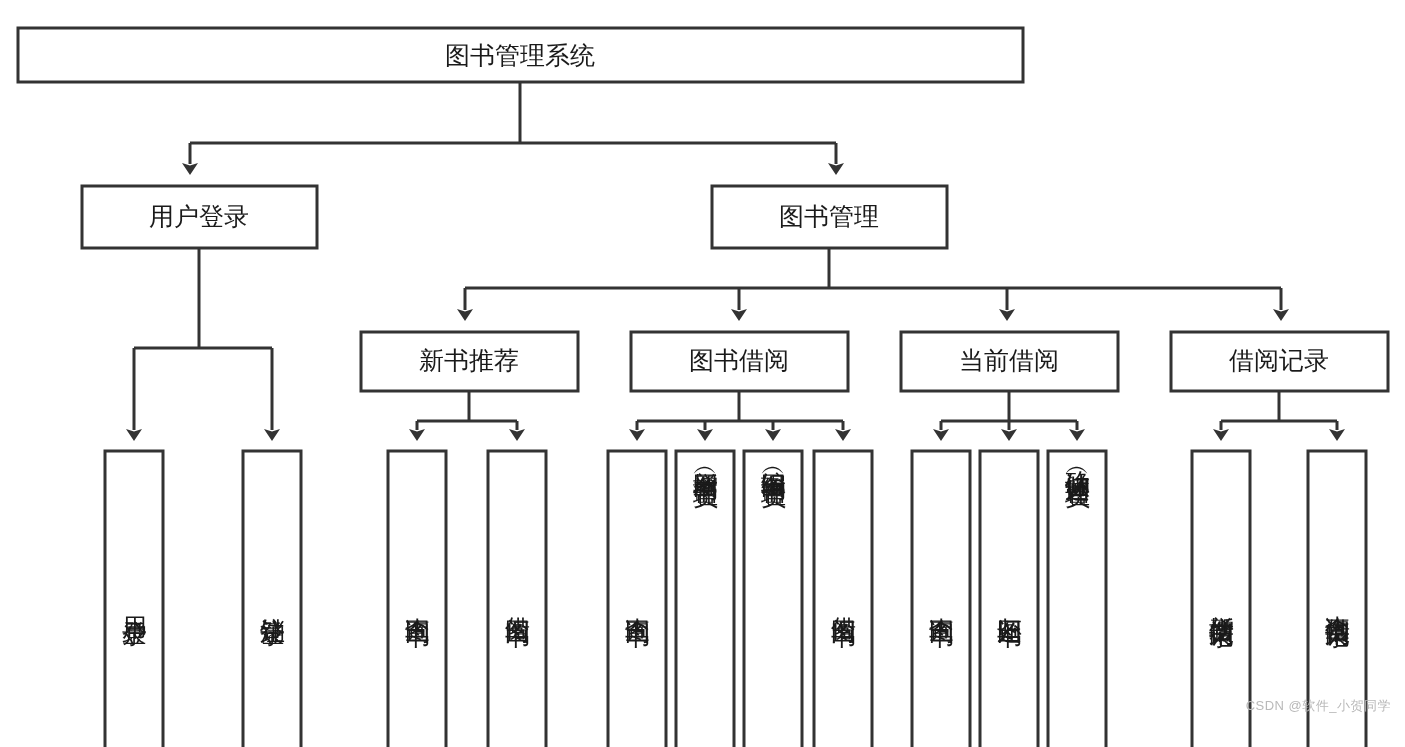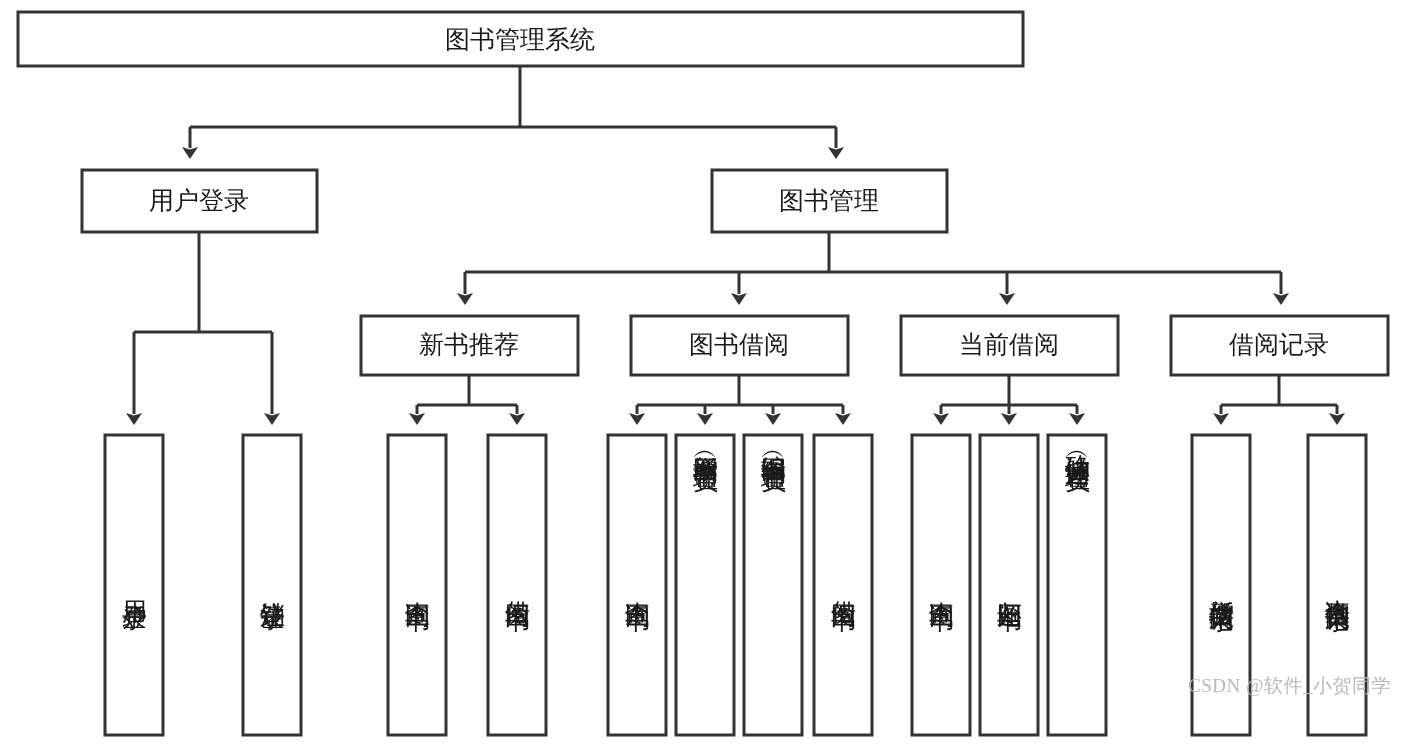--- a/index.html
+++ b/index.html
@@ -10,21 +10,21 @@
   body {
     width: 1405px;
     height: 747px;
     font-family: "DejaVu Sans", "Liberation Sans", sans-serif;
     overflow: hidden;
     position: relative;
   }
   #diagram-root {
     position: absolute;
     left: 0;
-    top: 0;
+    top: 16px;
     width: 1405px;
     height: 705px;
   }
   svg.flow {
     display: block;
     width: 1405px;
     height: 747px;
   }
   .node-rect {
     fill: #ffffff;
@@ -67,22 +67,22 @@
     line-height: 1.12;
     color: #1a1a1a;
     letter-spacing: 2px;
     white-space: nowrap;
     text-align: center;
   }
   .watermark {
     position: absolute;
     right: 14px;
     bottom: 6px;
-    font-family: Liberation Serif, serif;
-    font-size: 19px;
+    font-family: Liberation Sans, sans-serif;
+    font-size: 13px;
     color: #b9b9b9;
     letter-spacing: 0.5px;
     white-space: nowrap;
   }
 </style>
 </head>
 <body>
 
 <div id="diagram-root">
 

